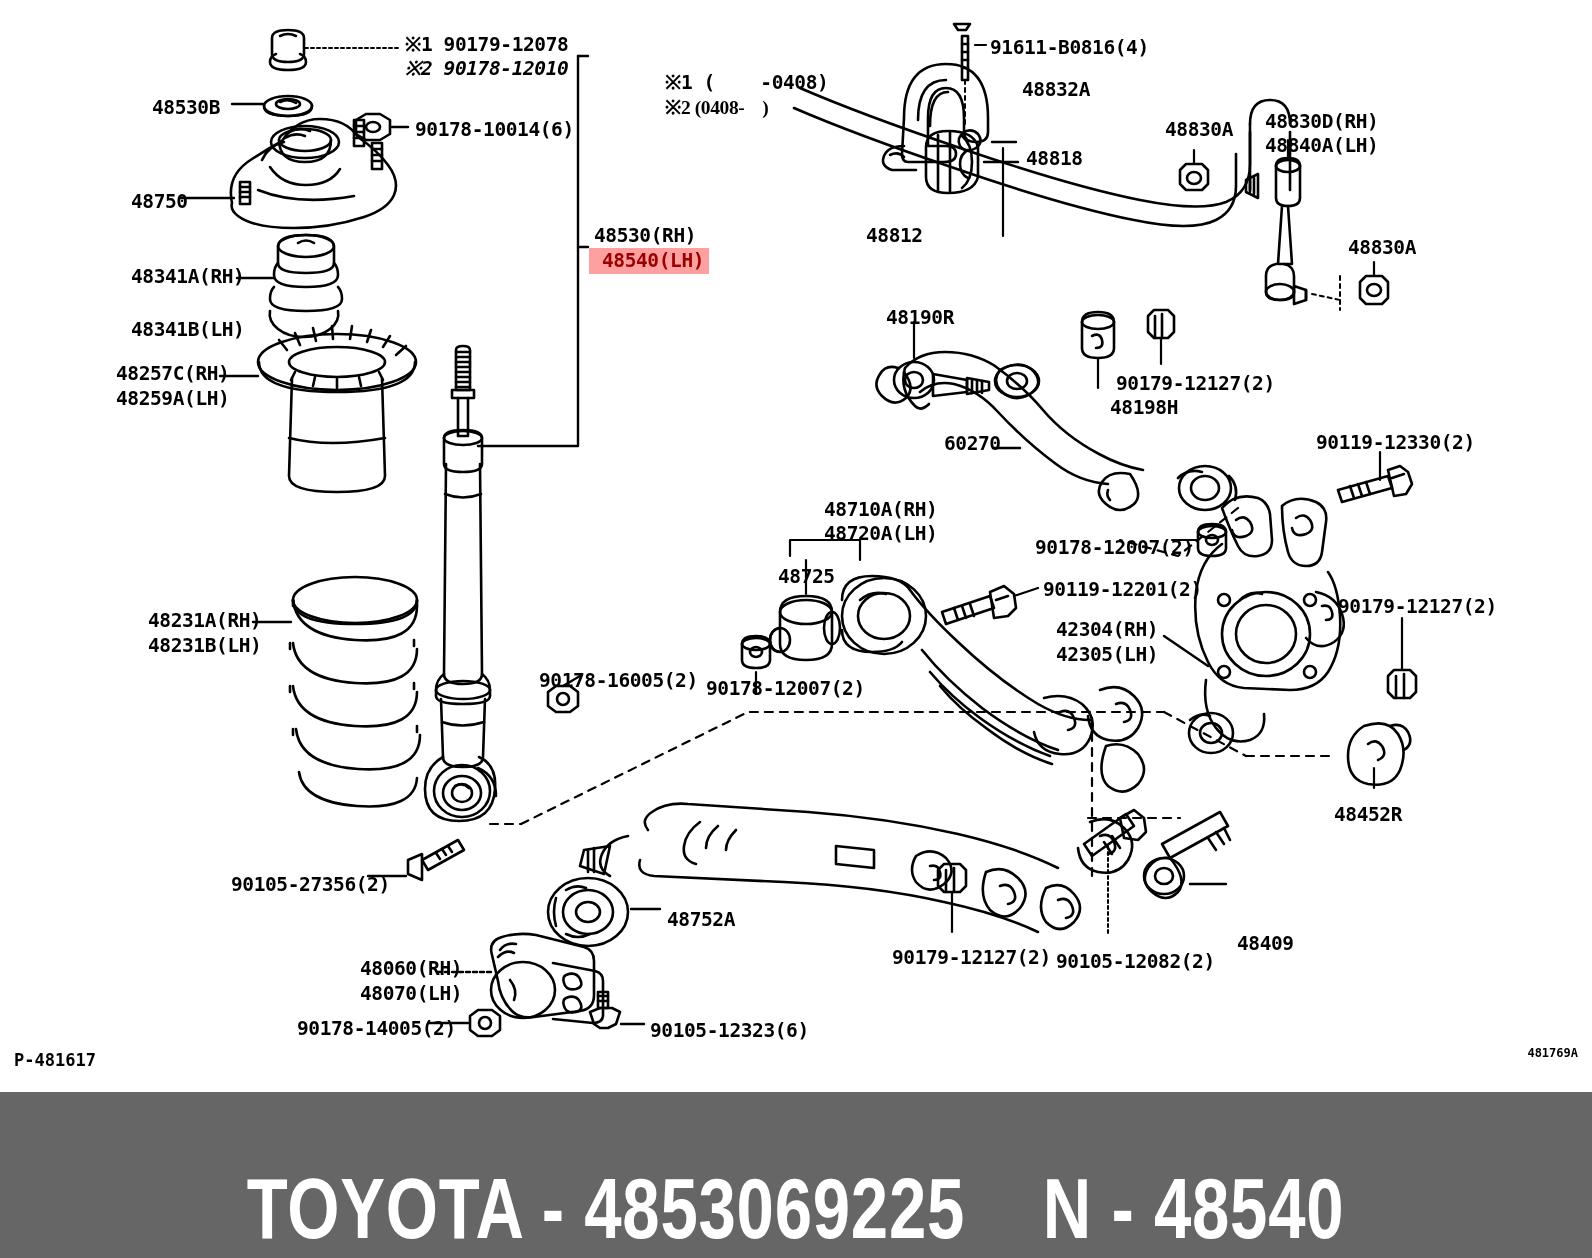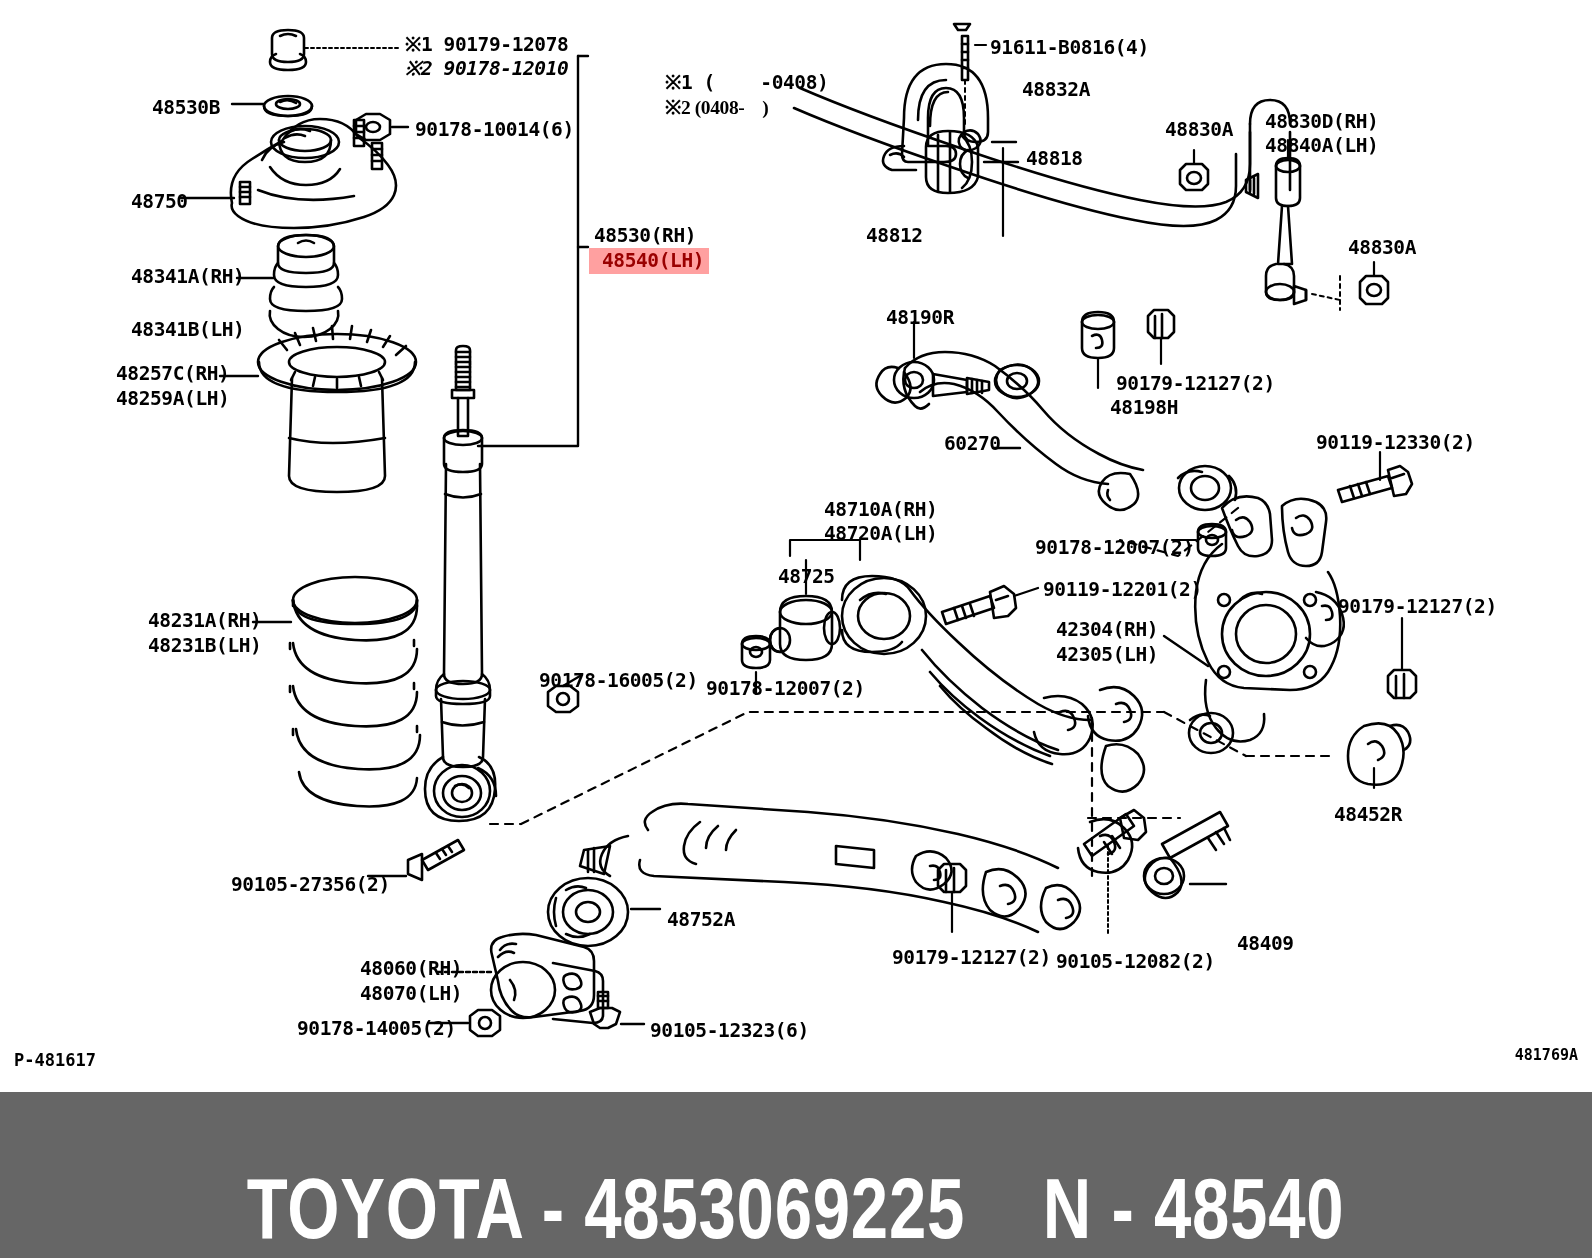--- a/index.html
+++ b/index.html
@@ -60,21 +60,21 @@
     font-size: 17px;
     color: #000;
     white-space: pre;
   }
   #footer-right {
     position: absolute;
     right: 14px;
     top: 1046px;
     font-family: "DejaVu Sans Mono", "Liberation Mono", monospace;
     font-weight: bold;
-    font-size: 15px;
+    font-size: 12px;
     color: #000;
     white-space: pre;
   }
   #banner {
     position: absolute;
     left: 0;
     top: 1092px;
     width: 1592px;
     height: 166px;
     background: #666666;

